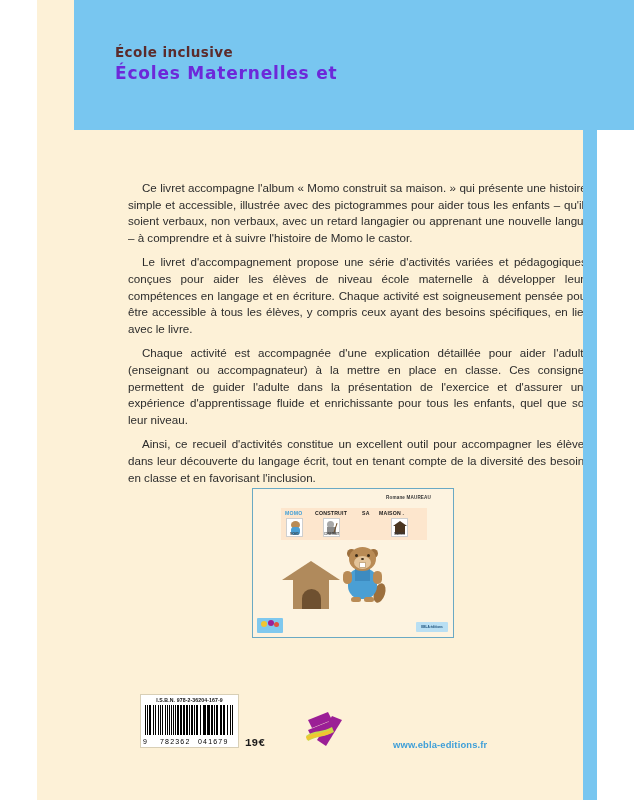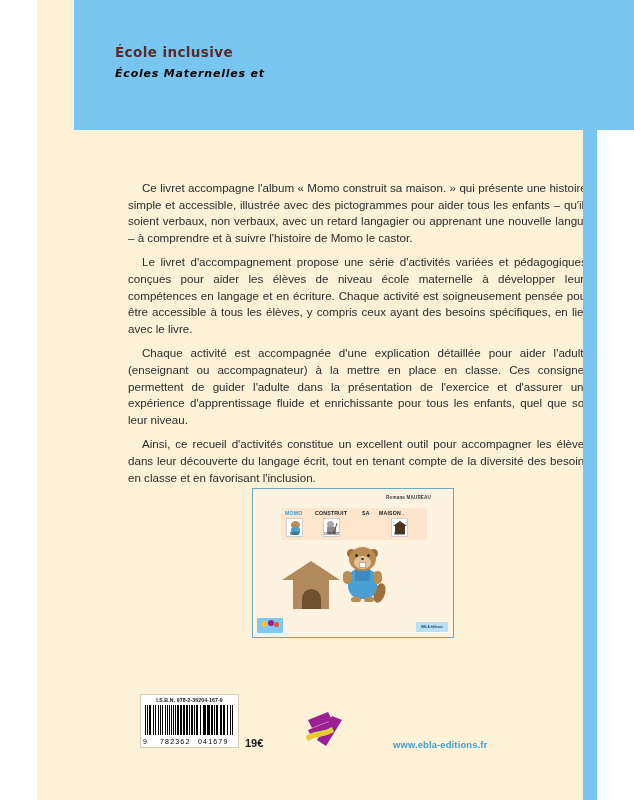--- a/index.html
+++ b/index.html
@@ -55,25 +55,24 @@
     letter-spacing: 0.4px;
     white-space: nowrap;
   }
   #hdr-l1 {
     color: #5b2b2b;
     font-size: 13.5px;
     line-height: 17px;
     margin-bottom: 3px;
   }
   .hdr-sub {
-    color: #000000;
-    font-size: 11px;
+    color: #6d28d9;
+    font-size: 17px;
     line-height: 19px;
     letter-spacing: 0.8px;
-    font-style: italic;
   }
 
   
   #body-copy {
     position: absolute;
     left: 91px;
     top: 180px;
     width: 462px;
   }
   #body-copy p {
@@ -272,21 +271,21 @@
     font-size: 7px;
     color: #000;
   }
   #bc-d0 { position: absolute; left: 0; bottom: 0; }
   #bc-d1 { position: absolute; left: 17px; bottom: 0; letter-spacing: 1.2px; }
   #bc-d2 { position: absolute; left: 55px; bottom: 0; letter-spacing: 1.2px; }
   #price {
     position: absolute;
     left: 208px;
     top: 737px;
-    font-family: Liberation Sans, sans-serif;
+    font-family: Liberation Mono, monospace;
     font-size: 11px;
     font-weight: bold;
     color: #1a1a1a;
   }
 
   
   #pub-logo {
     position: absolute;
     left: 265px;
     top: 710px;

